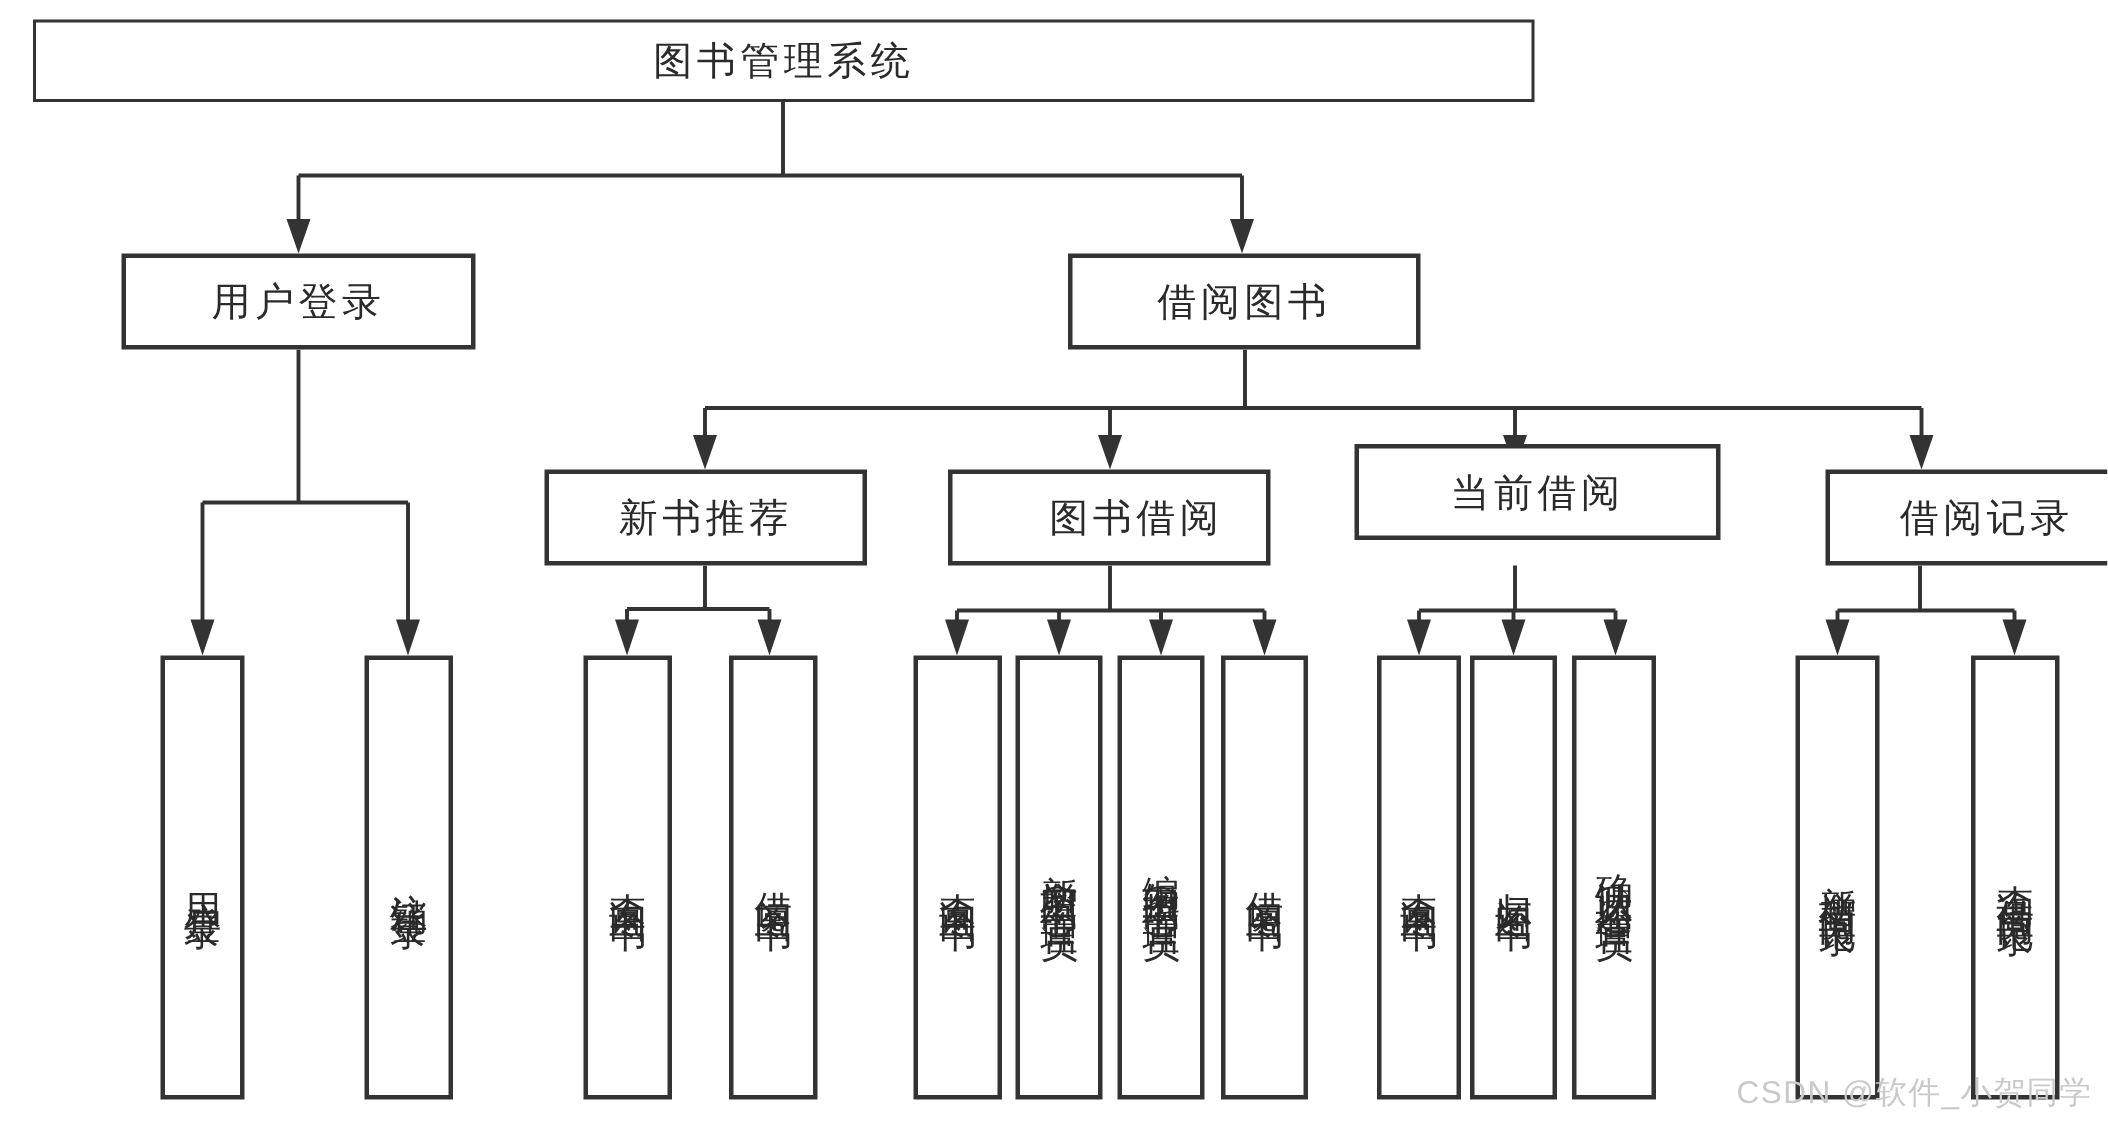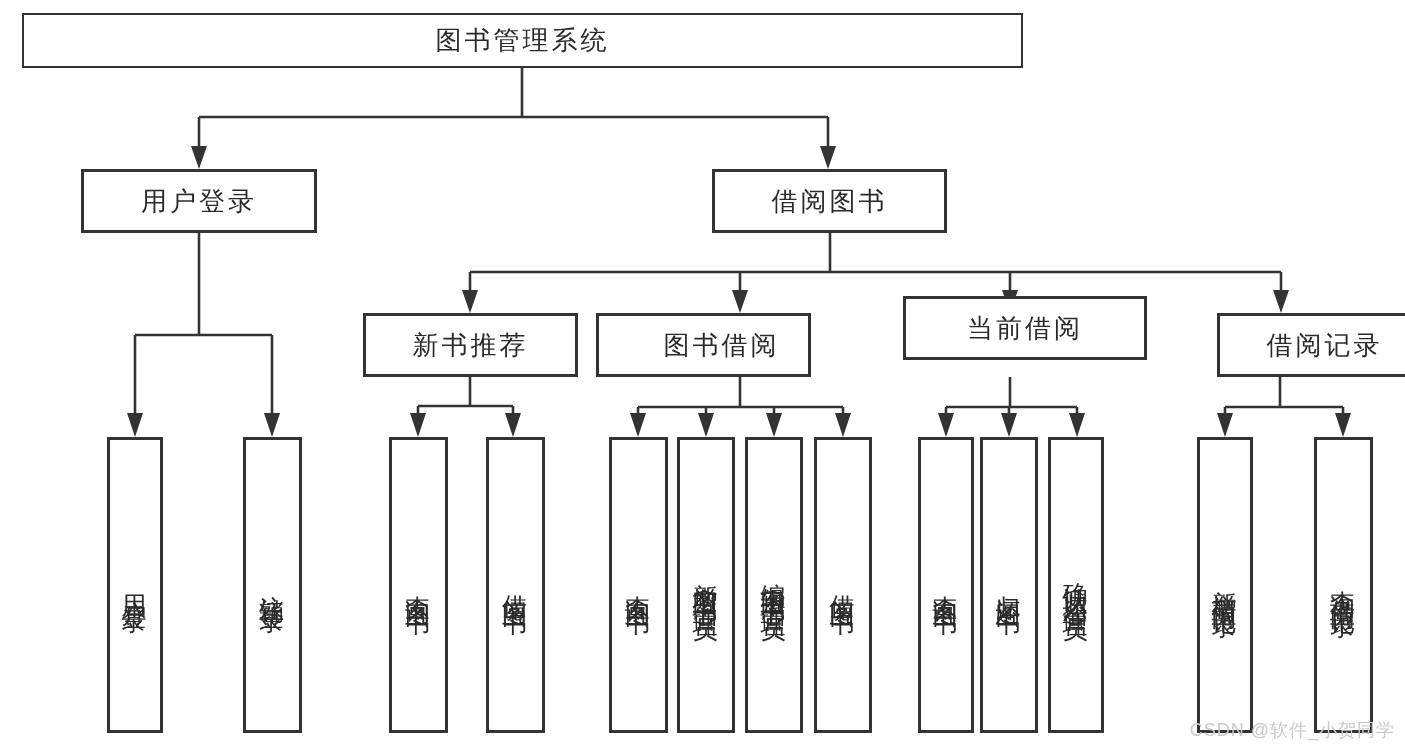--- a/index.html
+++ b/index.html
@@ -33,21 +33,21 @@
   .vbox{
     writing-mode:vertical-rl;
     text-orientation:mixed;
     letter-spacing:5px;
     font-size:25px;
     white-space:normal;
   }
   .watermark{
     position:absolute;
     right:10px;bottom:5px;
-    font-size:18px;
+    font-size:21px;
     color:var(--watermark);
     letter-spacing:1px;
     white-space:nowrap;
   }
 </style>
 </head>
 <body>
 
 <div class="canvas">
 
@@ -97,21 +97,21 @@
       <polygon points="1335,413 1351,413 1343,437"></polygon>
     </g>
   </svg>
 
   <div class="box root" style="left:22px;top:13px;width:1001px;height:55px;">图书管理系统</div>
 
   <div class="box" style="left:81px;top:169px;width:236px;height:64px;">用户登录</div>
   <div class="box" style="left:712px;top:169px;width:235px;height:64px;">借阅图书</div>
 
   <div class="box" style="left:363px;top:313px;width:215px;height:64px;text-align:right;">新书推荐</div>
-  <div class="box" style="left:596px;top:313px;width:215px;height:64px;padding-left:36px;">图书借阅</div>
+  <div class="box" style="left:632px;top:313px;width:215px;height:64px;padding-left:36px;">图书借阅</div>
   <div class="box" style="left:903px;top:296px;width:244px;height:64px;">当前借阅</div>
   <div class="box" style="left:1173px;top:313px;width:215px;height:64px;margin-left:44px;">借阅记录</div>
 
   <div class="box vbox" style="left:107px;top:437px;width:56px;height:296px;">用户登录</div>
   <div class="box vbox" style="left:243px;top:437px;width:59px;height:296px;">注销登录</div>
 
   <div class="box vbox" style="left:389px;top:437px;width:59px;height:296px;">查询图书</div>
   <div class="box vbox" style="left:486px;top:437px;width:59px;height:296px;">借阅图书</div>
 
   <div class="box vbox" style="left:609px;top:437px;width:59px;height:296px;">查询图书</div>

